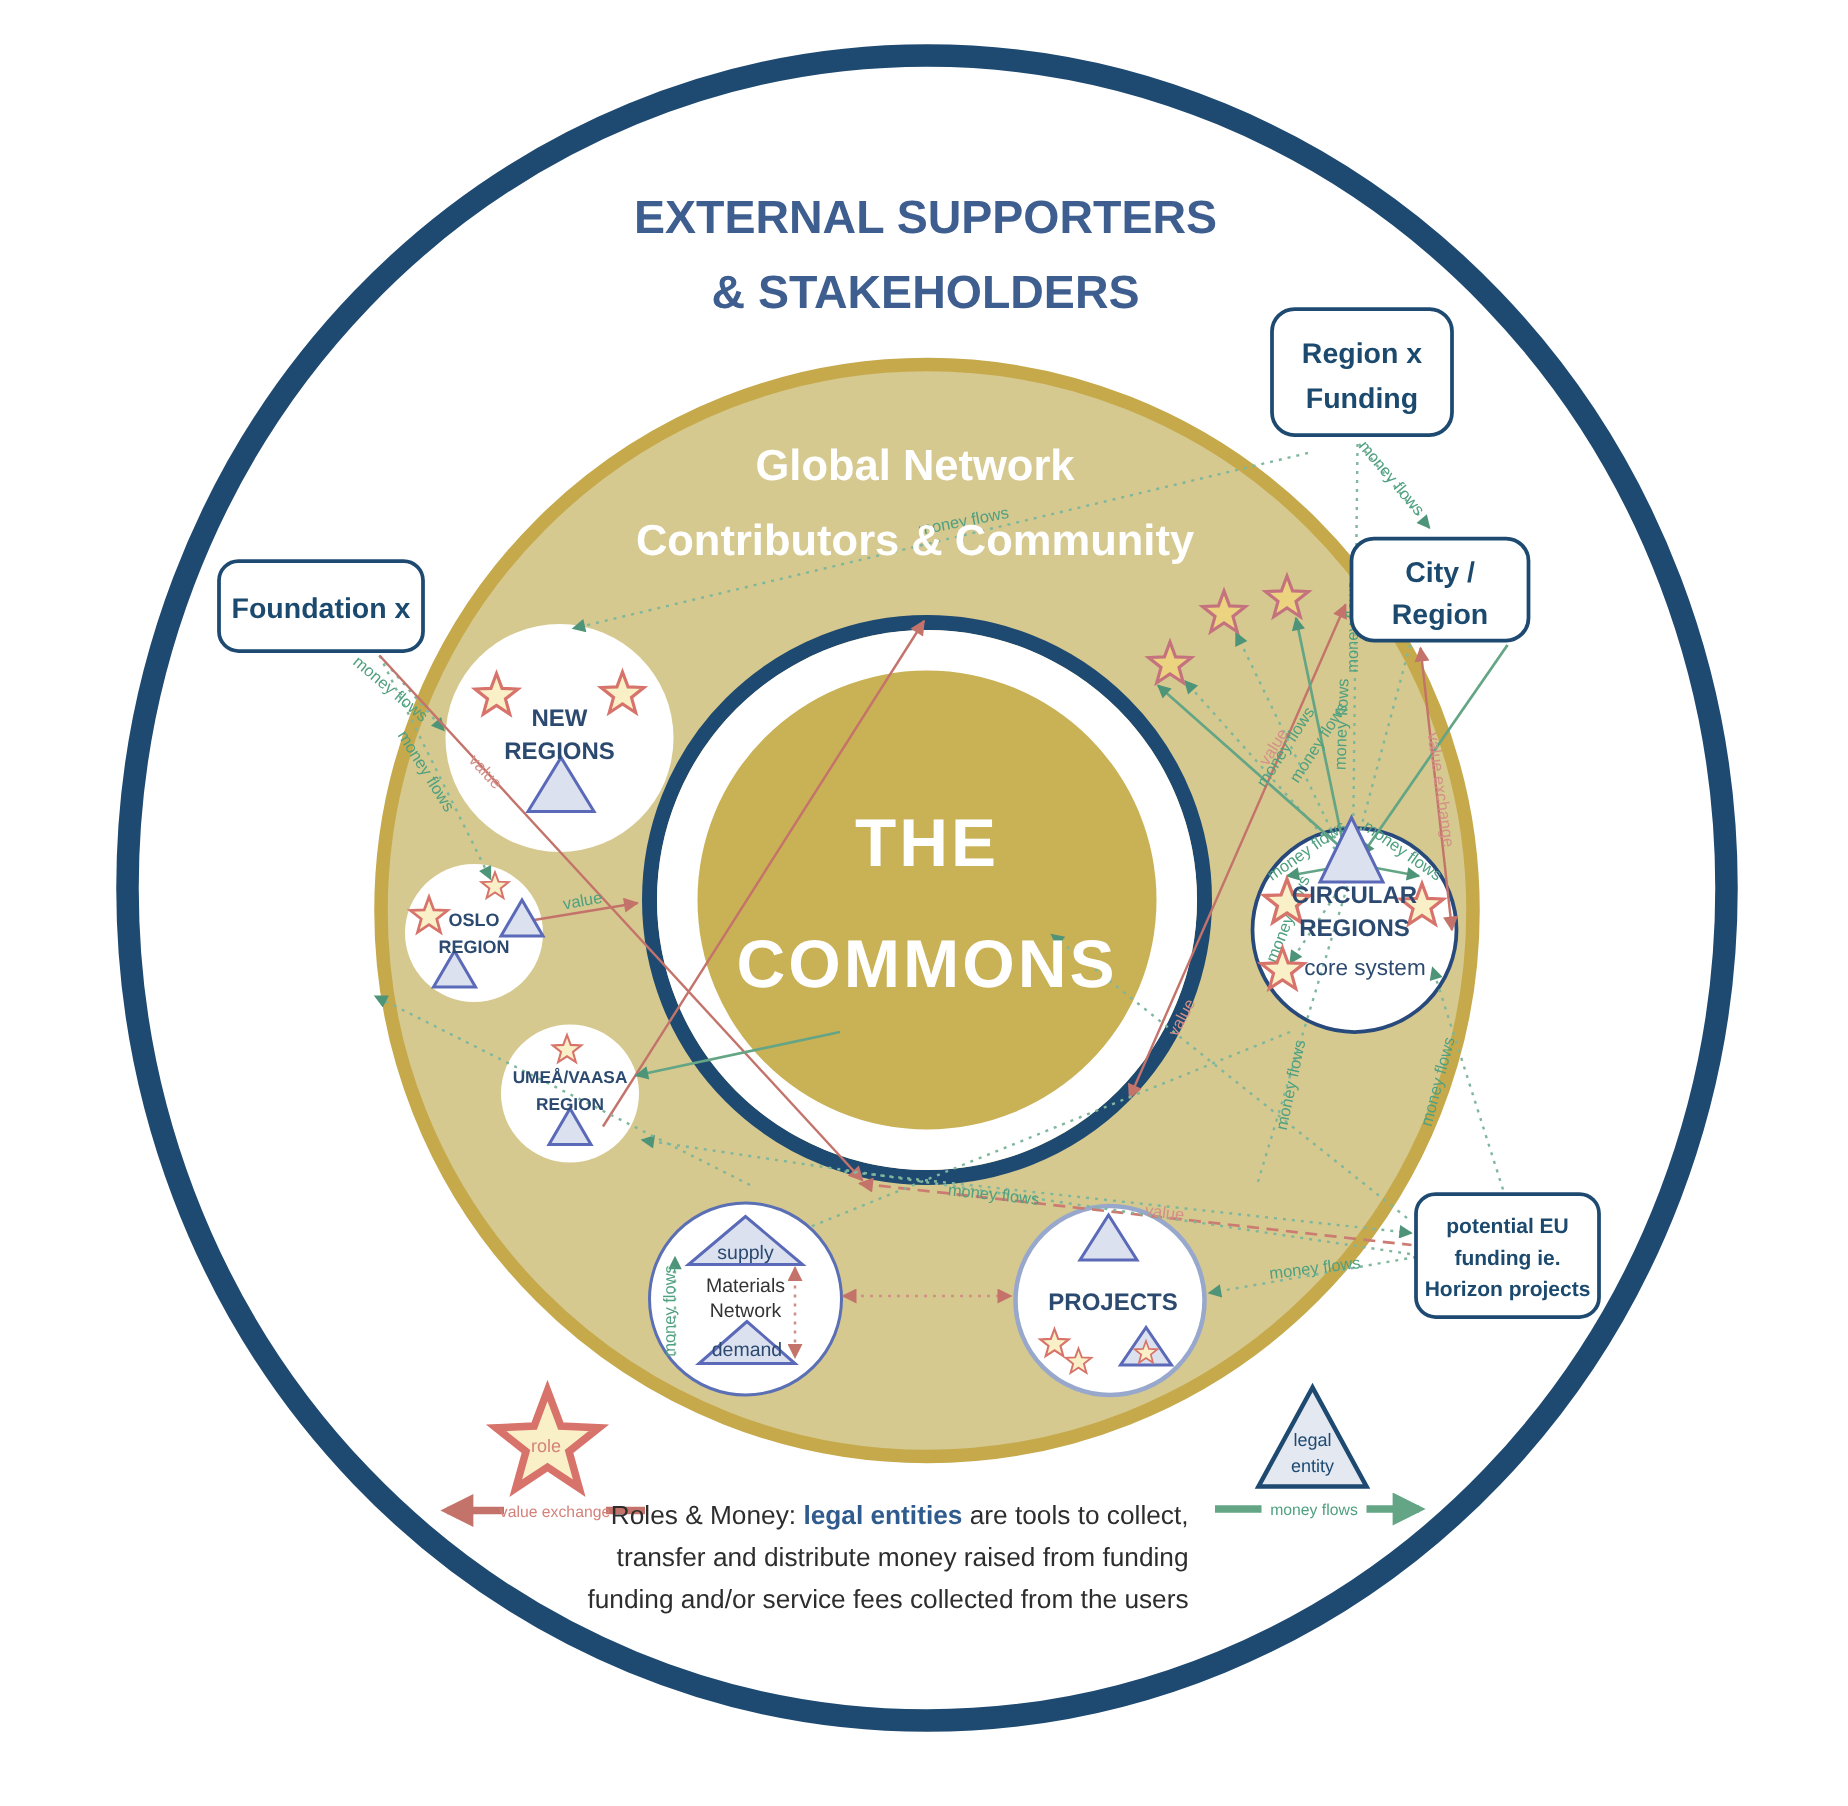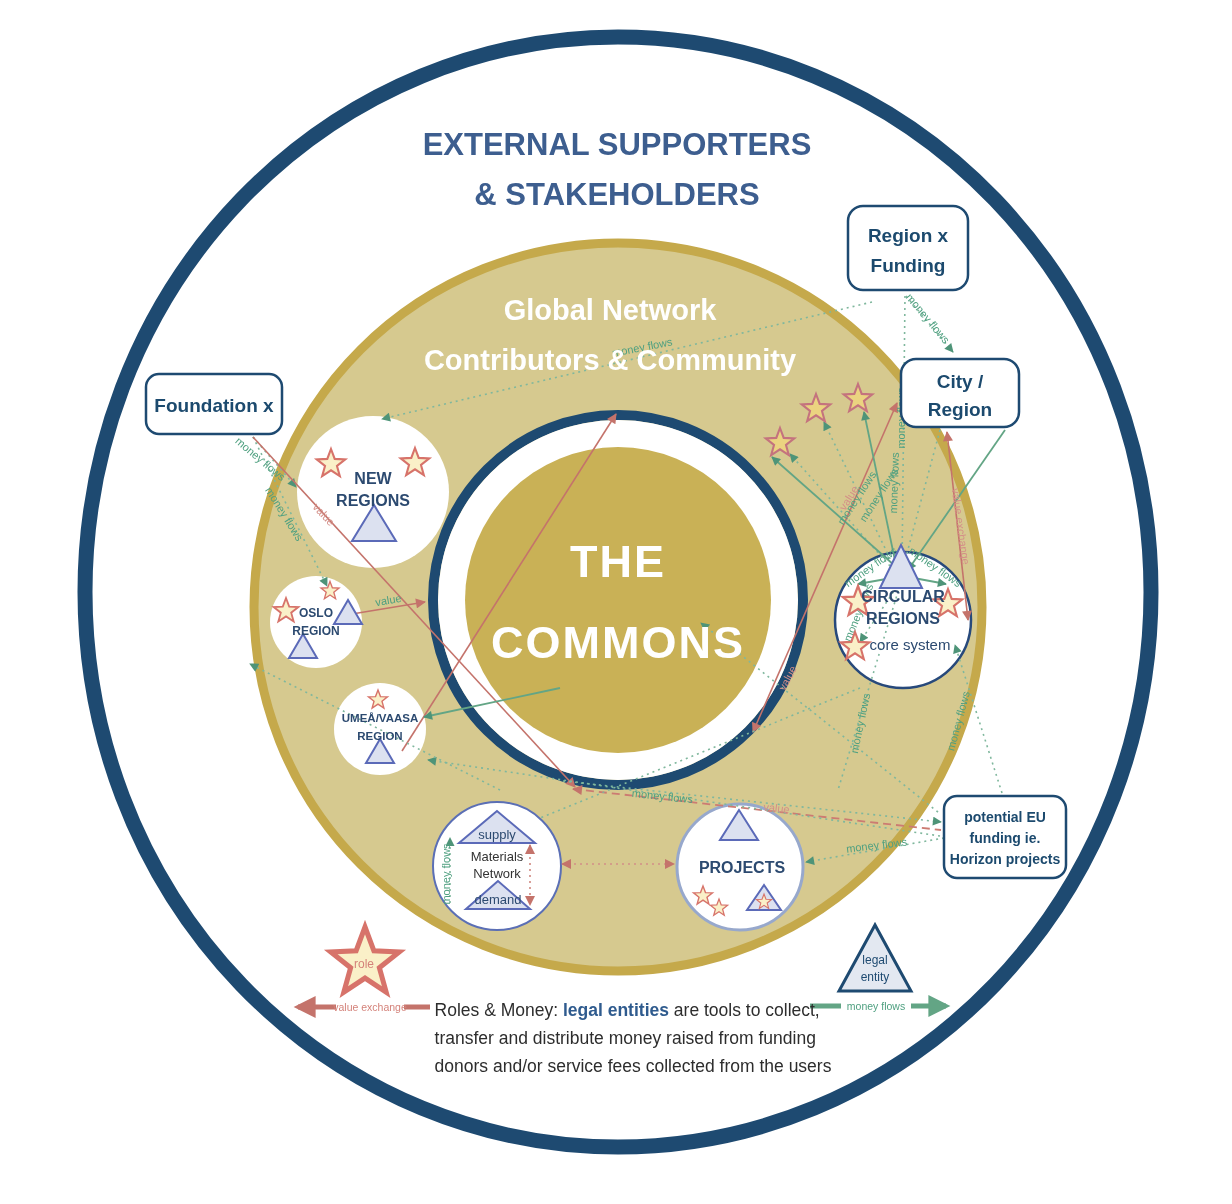--- a/index.html
+++ b/index.html
@@ -42,22 +42,22 @@
   .t-core{font-size:15px;fill:#2C4A70;}
   .t-mat{font-size:13px;fill:#333333;}
   .t-sd{font-size:13px;fill:#2C4A70;}
   .fl-g{font-size:11px;fill:#4FA080;}
   .fl-p{font-size:11px;fill:#D48F88;}
   .t-leg{font-size:12px;fill:#D4827A;}
   .t-legal{font-size:12px;fill:#1E4A71;}
   .t-legline-r{font-size:10.5px;fill:#D4827A;}
   .t-legline-g{font-size:10.5px;fill:#4FA080;}
   
-  .caption{position:absolute;left:633px;top:996px;transform:translateX(-50%);
-           width:max-content;text-align:left;font-size:17.5px;line-height:28px;color:#2d2d2d;}
+  .caption{position:absolute;left:592px;top:996px;transform:translateX(-50%);
+           width:max-content;text-align:right;font-size:17.5px;line-height:28px;color:#2d2d2d;}
   .caption .em-blue{color:#2F5B8E;font-weight:bold;}
   .caption .em-red{color:#C4736B;font-weight:bold;}
 </style>
 </head>
 <body>
 
 <div class="stage">
 <svg width="1232" height="1204" viewBox="0 0 1232 1204">
   <defs>
     <marker id="mg" viewBox="0 0 10 10" refX="9" refY="5" markerWidth="11" markerHeight="9" orient="auto-start-reverse" markerUnits="userSpaceOnUse">
@@ -243,15 +243,15 @@
     <line class="leg-g" x1="810" y1="1006" x2="946" y2="1006" marker-end="url(#mgb)"></line>
     <rect x="841" y="998" width="70" height="15" fill="#ffffff"></rect>
     <text class="t-legline-g" x="876" y="1010">money flows</text>
   </g>
 </svg>
 
 
 <div class="caption">
   <div><span>Roles &amp; Money: </span><span class="em-blue">legal entities</span><span> are tools to collect,</span></div>
   <div>transfer and distribute money raised from funding</div>
-  <div>donors and/or service fees collected from the users</div>
+  <div>funding and/or service fees collected from the users</div>
 </div>
 </div>
 
 </body></html>

